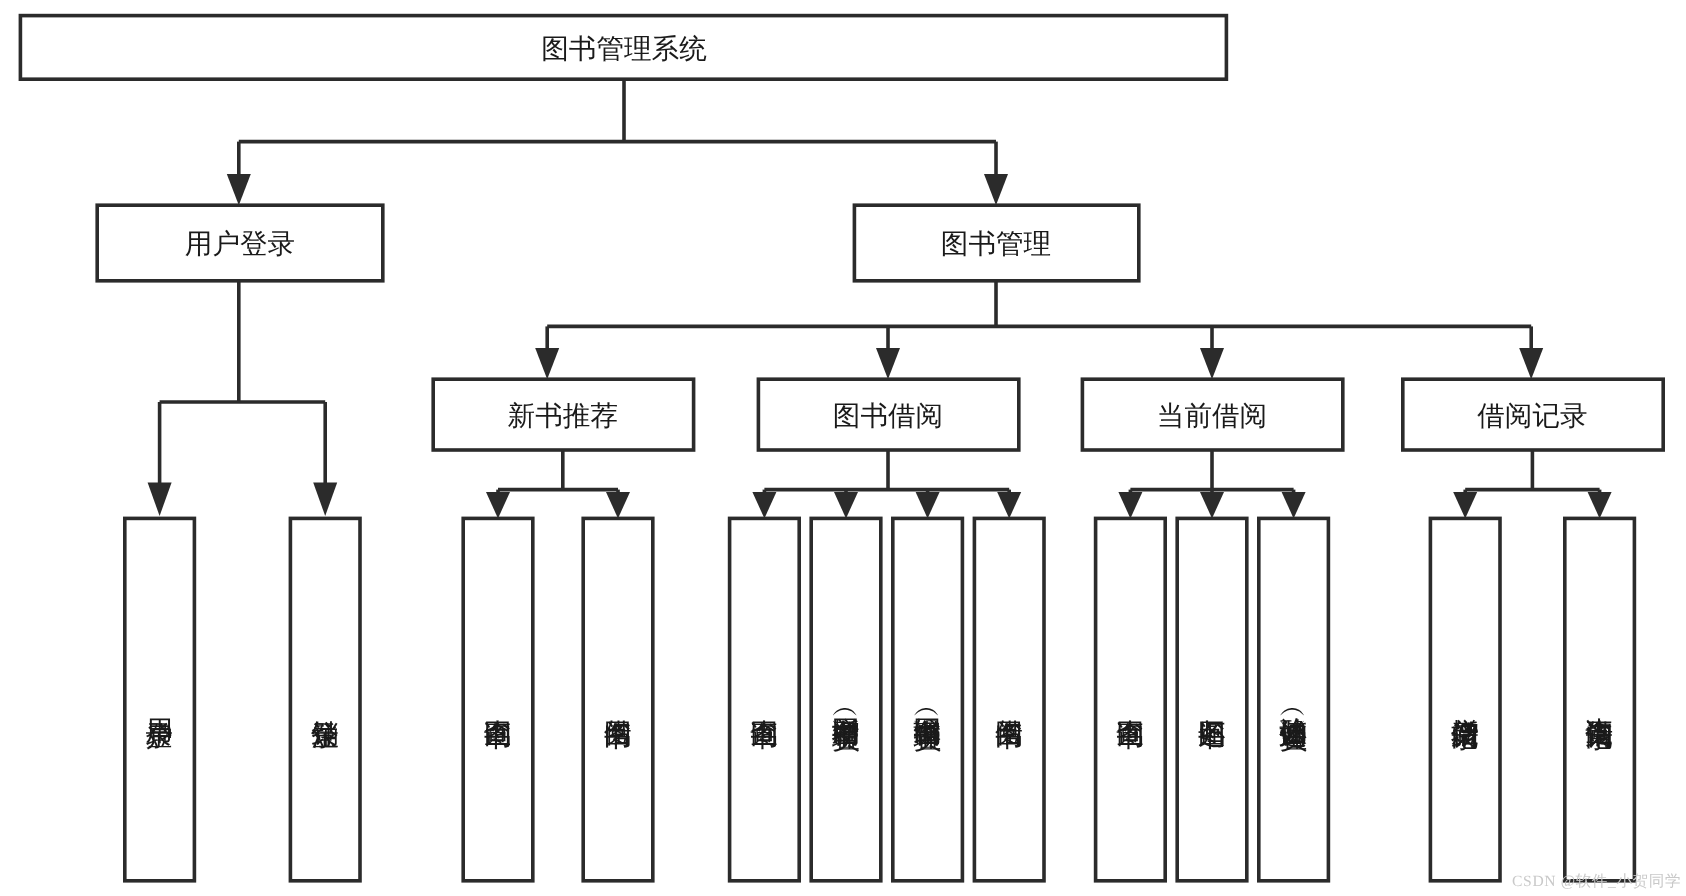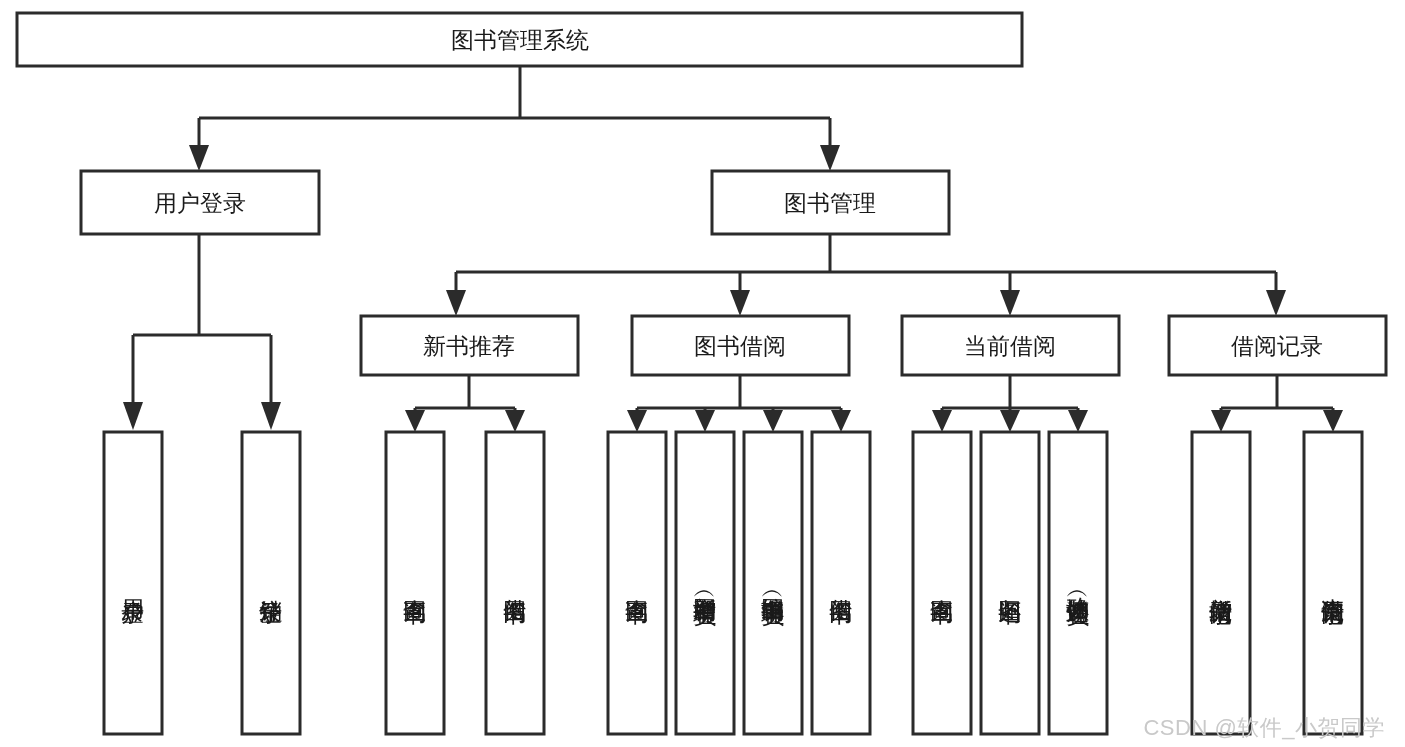--- a/index.html
+++ b/index.html
@@ -61,24 +61,24 @@
     text-orientation: upright;
     letter-spacing: 1px;
     display: flex;
     align-items: center;
     justify-content: center;
     white-space: nowrap;
     pointer-events: none;
   }
   .watermark {
     position: absolute;
-    right: 20px;
+    right: 4px;
     bottom: 4px;
-    font-family: Liberation Sans, sans-serif;
-    font-size: 22px;
+    font-family: Liberation Serif, serif;
+    font-size: 13px;
     color: #c9c9c9;
     letter-spacing: 0.5px;
     white-space: nowrap;
   }
 </style>
 </head>
 <body>
 
 <div id="diagram-root">
 

